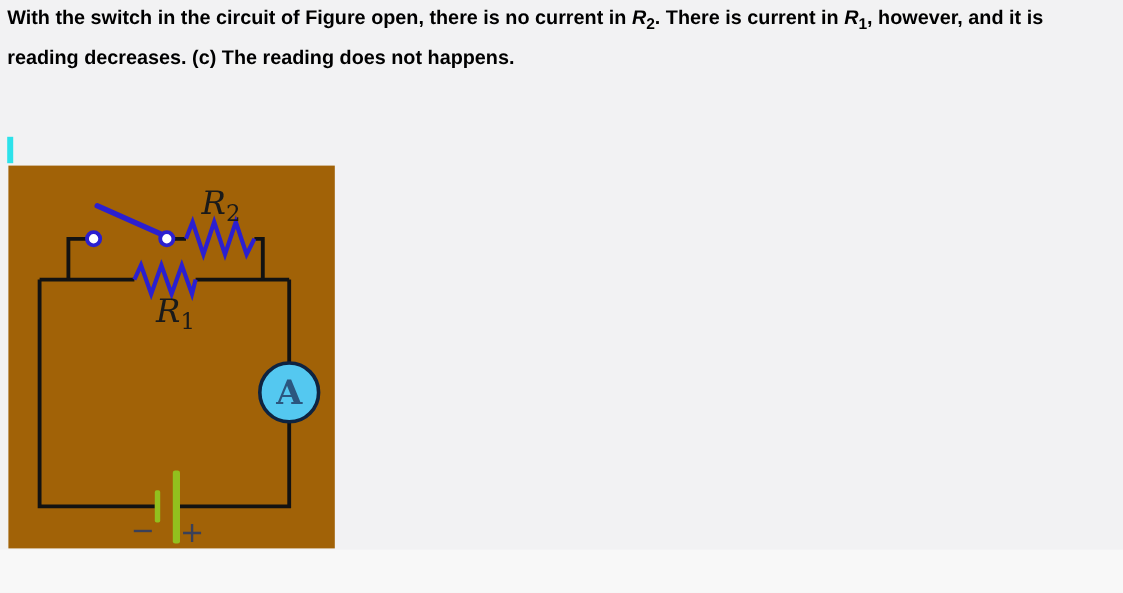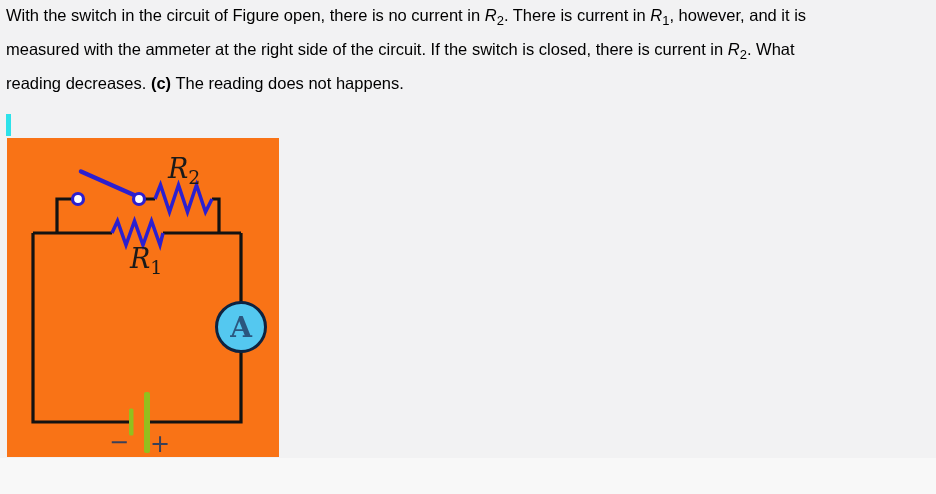--- a/index.html
+++ b/index.html
@@ -4,44 +4,43 @@
 <style>
   html,body{margin:0;padding:0;}
   body{
     width:936px;height:494px;position:relative;overflow:hidden;
     font-family:"Liberation Sans",sans-serif;
   }
   .problem{
     position:absolute;left:6px;top:1px;width:928px;
     font-size:16.5px;line-height:29px;color:#000;
   }
-  .line{white-space:nowrap;}
+  .line{white-space:nowrap;font-weight:bold;}
   .math-r{font-style:italic;}
   .math-sub{font-style:normal;font-size:13px;vertical-align:-4px;}
   .cursor{position:absolute;left:6px;top:114px;width:5px;height:22px;}
   .figure{position:absolute;left:7px;top:138px;width:272px;height:319px;}
   .bottom-strip{position:absolute;left:0;top:458px;width:936px;height:36px;}
   svg{display:block;}
   .fig-label{font-family:"DejaVu Serif","Liberation Serif",serif;font-style:italic;}
   .fig-sub{font-style:normal;}
   .ammeter-letter{font-family:"DejaVu Serif","Liberation Serif",serif;font-weight:bold;}
   .battery-sign{font-family:"DejaVu Sans","Liberation Sans",sans-serif;}
 </style>
 </head>
 <body style="background: rgb(242, 242, 243);">
 
 <div class="problem" style="color: rgb(0, 0, 0);">
     <div class="line"><span>With the switch in the circuit of Figure open, there is no current in </span><span class="math-r">R<span class="math-sub">2</span></span><span>. There is current in </span><span class="math-r">R<span class="math-sub">1</span></span><span>, however, and it is</span></div>
-    <div class="line"><span>measured with the ammeter at the right side of the circuit. If the switch is closed, there is current in </span><span class="math-r">R<span class="math-sub">2</span></span><span>. What</span></div>
     <div class="line"><span>reading decreases. </span><b>(c)</b><span> The reading does not happens.</span></div>
   </div>
 
 <div class="cursor" style="background: rgb(45, 226, 234);"></div>
 
-<div class="figure" style="background: #f97316;">
+<div class="figure" style="background: #a16207;">
   <svg width="272" height="319" viewBox="0 0 272 319">
 
     <path d="M26,95 H105 M156,95 H234 M234,95 V164.5 M234,213.5 V284 H143 M122,284 H26 V95" fill="none" stroke-width="3.2" stroke="#121212"></path>
 
     <path d="M50,95 V61 H65.5 M137.5,61 H148 M205,61 H212 V95" fill="none" stroke-width="3.2" stroke="#121212"></path>
 
     <line x1="74" y1="33.5" x2="127" y2="57" stroke-width="4.5" stroke-linecap="round" stroke="#2b1fd0"></line>
 
     <circle cx="71" cy="61" r="5.5" stroke-width="3.2" stroke="#2b1fd0" fill="#ffffff"></circle>
     <circle cx="132" cy="61" r="5.5" stroke-width="3.2" stroke="#2b1fd0" fill="#ffffff"></circle>

